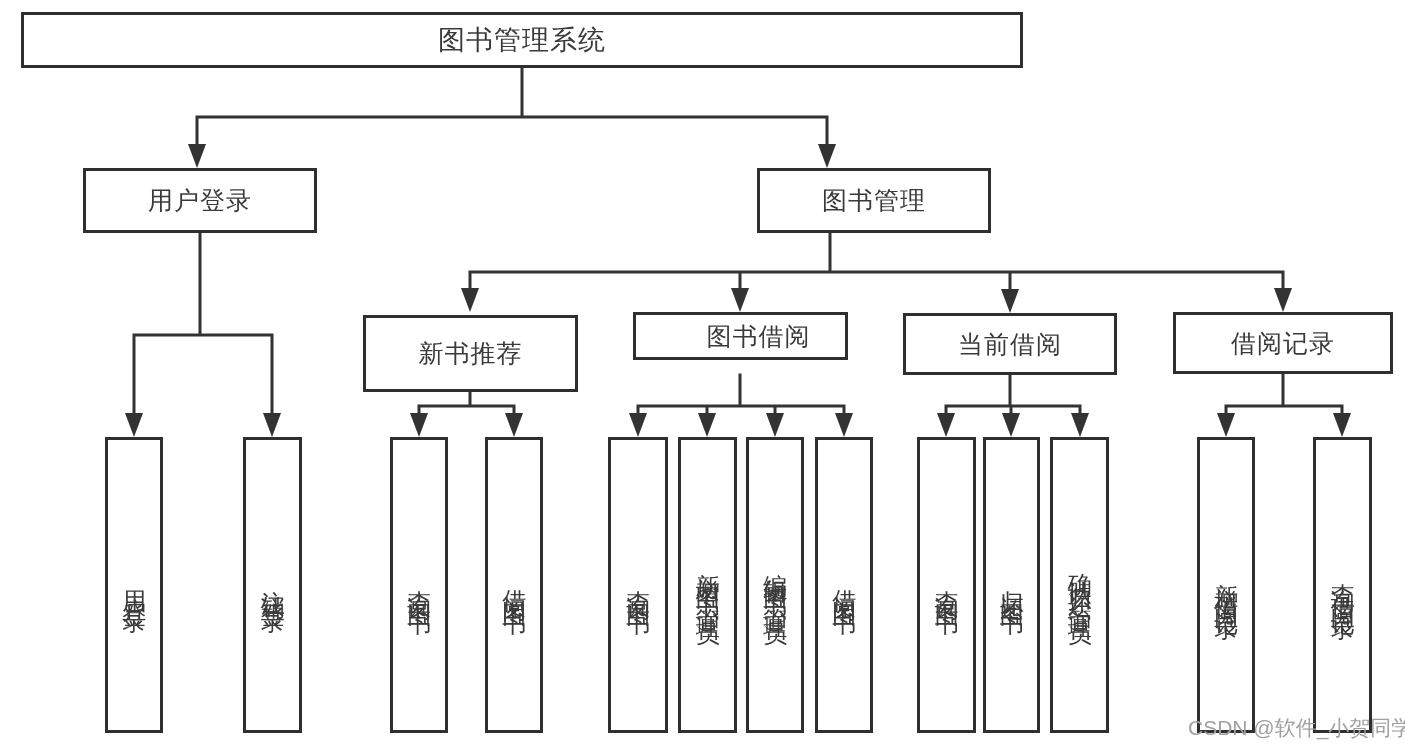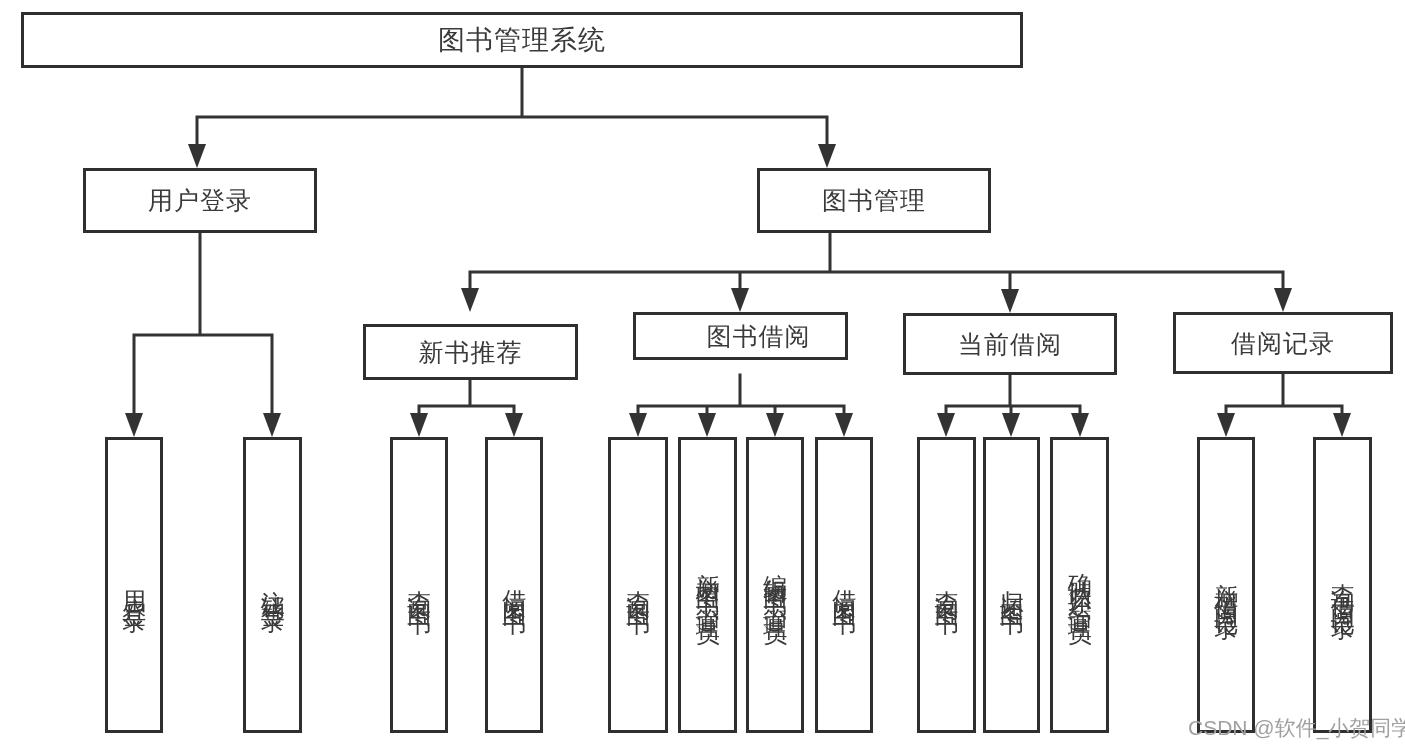--- a/index.html
+++ b/index.html
@@ -100,21 +100,21 @@
     <span class="lbl">图书管理系统</span>
   </div>
 
   <div class="box h-box" style="left:83px; top:168px; width:234px; height:65px;">
     <span class="lbl">用户登录</span>
   </div>
   <div class="box h-box" style="left:713px; top:168px; width:234px; height:65px;margin-left:44px;">
     <span class="lbl">图书管理</span>
   </div>
 
-  <div class="box h-box" style="left:363px; top:324px; width:215px; height:56px;">
+  <div class="box h-box" style="left:363px; top:315px; width:215px; height:77px;">
     <span class="lbl">新书推荐</span>
   </div>
   <div class="box h-box" style="left:633px; top:312px; width:215px; height:48px;padding-left:36px;">
     <span class="lbl">图书借阅</span>
   </div>
   <div class="box h-box" style="left:1173px; top:312px; width:220px; height:62px;">
     <span class="lbl">借阅记录</span>
   </div>
   <div class="box h-box" style="left:903px; top:313px; width:214px; height:62px;">
     <span class="lbl">当前借阅</span>

